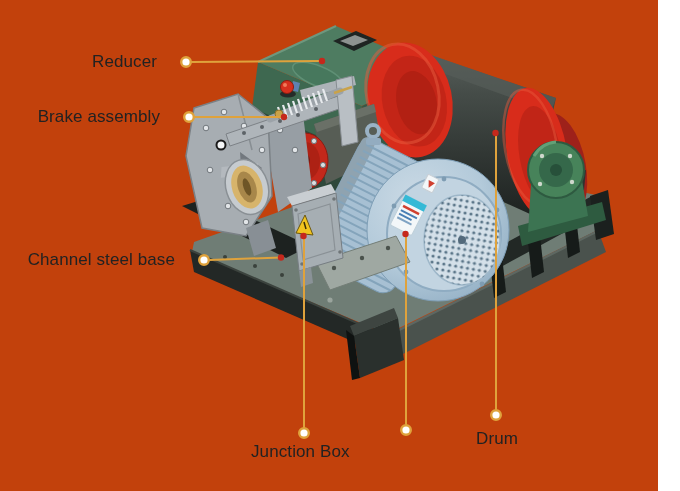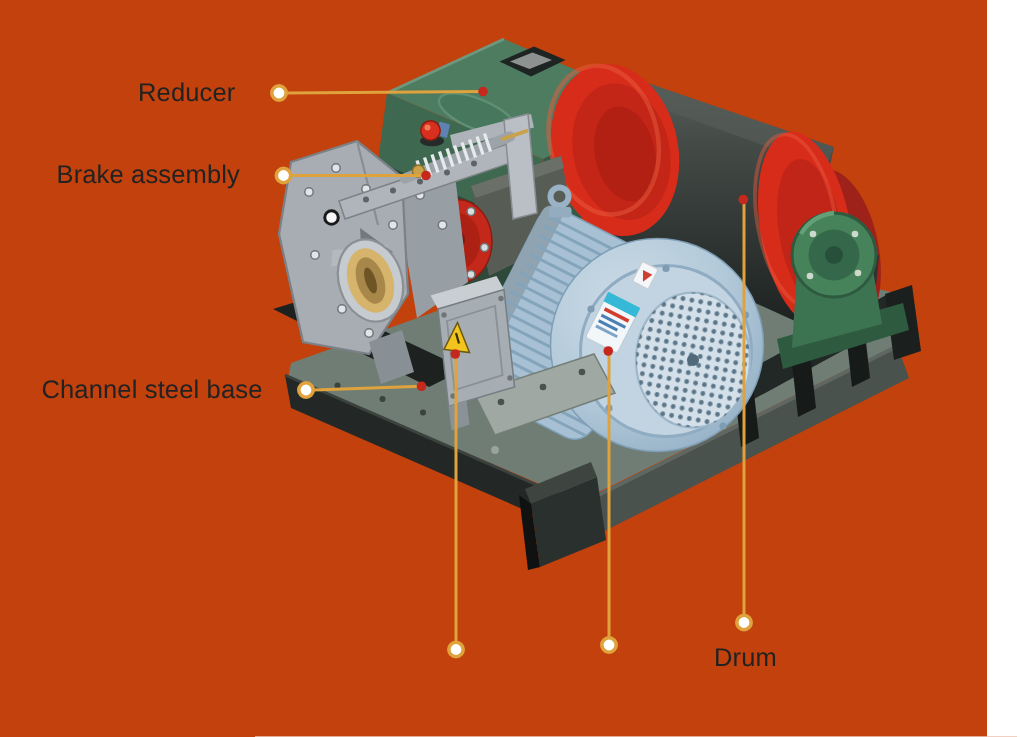--- a/index.html
+++ b/index.html
@@ -293,15 +293,16 @@
       <line x1="496" y1="409.5" x2="496" y2="134" stroke="#DFA23C" stroke-width="2"></line>
       <circle cx="496" cy="415" r="4.8" fill="#ffffff" stroke="#DFA23C" stroke-width="2.4"></circle>
       <circle cx="495.5" cy="133" r="3.2" fill="#C5281C"></circle>
     </g>
   </g>
 </svg>
 
 <div class="label" id="lbl-reducer">Reducer</div>
 <div class="label" id="lbl-brake">Brake assembly</div>
 <div class="label" id="lbl-channel">Channel steel base</div>
+<div class="label" id="lbl-junction">Junction Box</div>
 <div class="label" id="lbl-drum">Drum</div>
 
 </div>
 
 </body></html>

